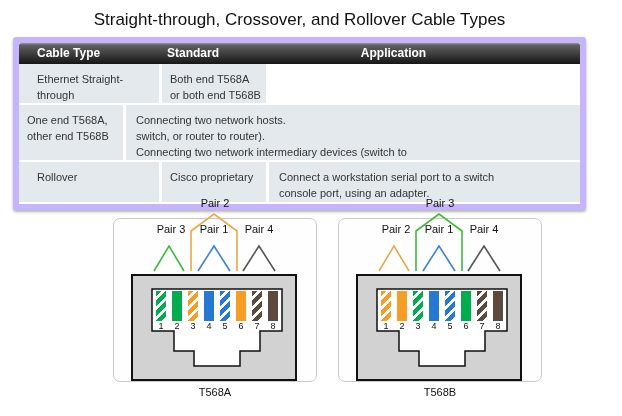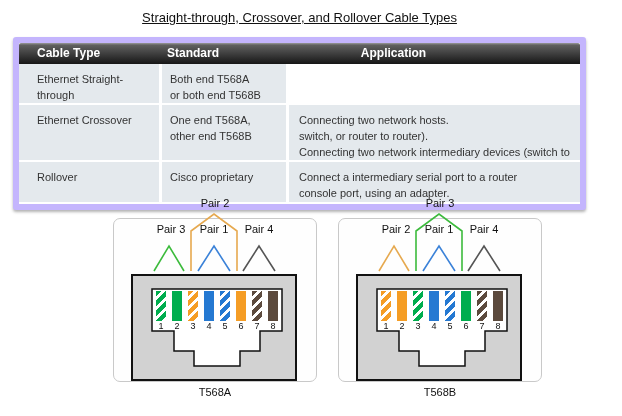--- a/index.html
+++ b/index.html
@@ -5,21 +5,21 @@
   html,body{margin:0;padding:0;}
   body{
     width:622px;height:416px;position:relative;overflow:hidden;
     background:#ffffff;
     font-family:"Liberation Sans", sans-serif;
     color:#000;
   }
   
   .page-title{
     position:absolute;top:10px;left:13px;width:573px;
-    text-align:center;font-size:13px;color:#111;text-decoration:underline;
+    text-align:center;font-size:17px;color:#111;
   }
   
   .cable-table{
     position:absolute;top:37px;left:13px;width:573px;
     border:6px solid #c4b5fd;border-radius:3px;
     box-shadow:0 2px 3px rgba(0,0,0,0.30);
     background:#fff;box-sizing:border-box;
   }
   .thead{
     display:flex;height:21px;line-height:21px;
@@ -33,21 +33,21 @@
   .tbody{padding:0;background:#fff;}
   .trow{display:flex;gap:3px;margin-bottom:2px;background:#fff;}
   .trow.r0 .tcell{min-height:39px;}
   .trow.r1 .tcell{min-height:48px;}
   .trow.r2 .tcell{min-height:40px;margin-bottom:0;}
   .tcell{
     background:#e4e9ed;font-size:11px;line-height:16px;color:#333;
     padding-top:7px;box-sizing:border-box;
   }
   .tcell.c0{width:140px;padding-left:18px;}
-  .tcell.c1{width:124px;padding-left:8px;}
+  .tcell.c1{width:104px;padding-left:8px;}
   .tcell.c2{flex:1;padding-left:10px;}
   
   .card-wrap{position:absolute;top:197px;width:188px;height:212px;}
   .card-wrap.left{left:113px;}
   .card-wrap.right{left:338px;}
   .pair-top{
     position:absolute;top:0;left:0;width:204px;text-align:center;
     font-size:11px;color:#111;
   }
   .card{
@@ -90,42 +90,39 @@
       <div class="trow r0">
         <div class="tcell c0">
           <div>Ethernet Straight-through</div>
         </div>
         <div class="tcell c1">
           <div>Both end T568A</div>
           <div>or both end T568B</div>
         </div>
       </div>
       <div class="trow r1">
-        <div class="tcell c0">
-          <div>Ethernet Crossover</div>
-        </div>
         <div class="tcell c1">
           <div>One end T568A,</div>
           <div>other end T568B</div>
         </div>
         <div class="tcell c2">
           <div>Connecting two network hosts.</div>
           <div>switch, or router to router).</div>
           <div>Connecting two network intermediary devices (switch to</div>
         </div>
       </div>
       <div class="trow r2">
         <div class="tcell c0">
           <div>Rollover</div>
         </div>
         <div class="tcell c1">
           <div>Cisco proprietary</div>
         </div>
         <div class="tcell c2">
-          <div>Connect a intermediary serial port to a router</div>
+          <div>Connect a workstation serial port to a switch</div>
           <div>console port, using an adapter.</div>
         </div>
       </div>
     </div>
 </div>
 
 <div class="card-wrap left">
   <div class="pair-top">Pair 2</div>
   <div class="card">
     <div class="chevrons"><svg viewBox="0 0 204 80" width="204" height="80">

